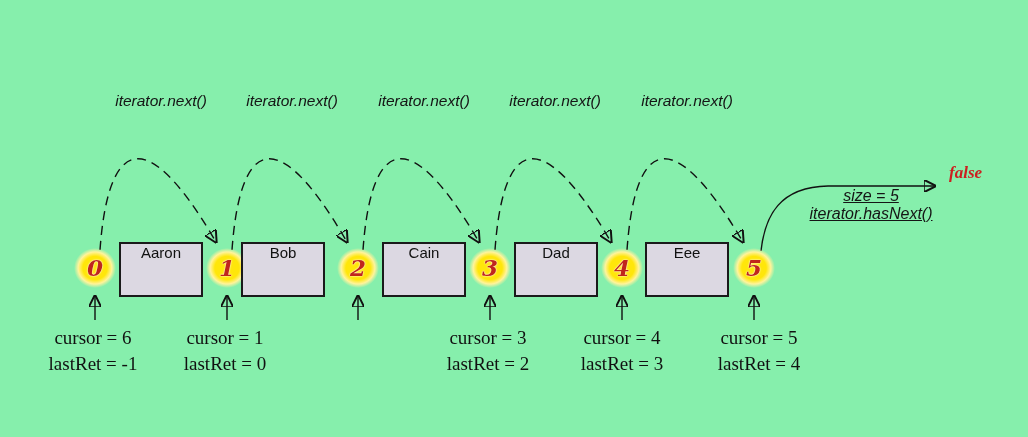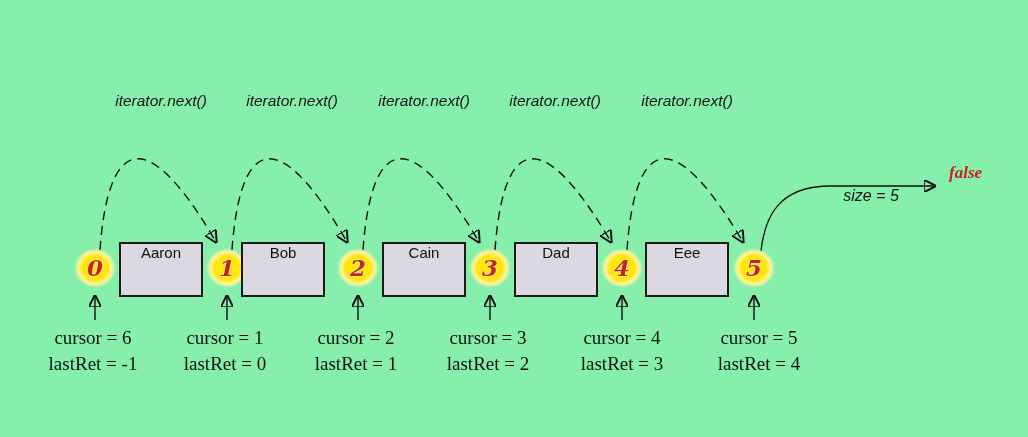--- a/index.html
+++ b/index.html
@@ -53,21 +53,21 @@
   .state{
     position:absolute;top:325px;width:150px;
     text-align:center;
     font-family:"Liberation Serif",serif;
     font-size:19px;color:#111;line-height:26px;
     white-space:nowrap;
   }
   .result-note{
     position:absolute;left:790px;top:187px;width:162px;
     text-align:center;font-style:italic;font-size:16px;color:#151515;
-    line-height:18px;white-space:nowrap;
+    line-height:18px;white-space:nowrap;text-decoration:underline;
   }
   .false-label{
     position:absolute;left:949px;top:163px;
     font-style:italic;font-weight:bold;font-size:17px;
     color:var(--false-text,#cc1f1f);white-space:nowrap;font-family:Liberation Serif, serif;
   }
 </style>
 </head>
 <body>
 
@@ -138,35 +138,32 @@
     </div>
 
   <div class="state" style="left:18px">
     <div>cursor = 6</div>
     <div>lastRet = -1</div>
   </div>
   <div class="state" style="left:150px">
     <div>cursor = 1</div>
     <div>lastRet = 0</div>
   </div>
-  <div class="state" style="left:281px">
-    <div>cursor = 2</div>
-    <div>lastRet = 1</div>
-  </div>
   <div class="state" style="left:413px">
     <div>cursor = 3</div>
     <div>lastRet = 2</div>
   </div>
   <div class="state" style="left:547px">
     <div>cursor = 4</div>
     <div>lastRet = 3</div>
   </div>
   <div class="state" style="left:684px">
     <div>cursor = 5</div>
     <div>lastRet = 4</div>
   </div>
 
   <div class="result-note">
     <div>size = 5</div>
+    <div>iterator.hasNext()</div>
   </div>
   <div class="false-label">false</div>
 
 </div>
 
 </body></html>

